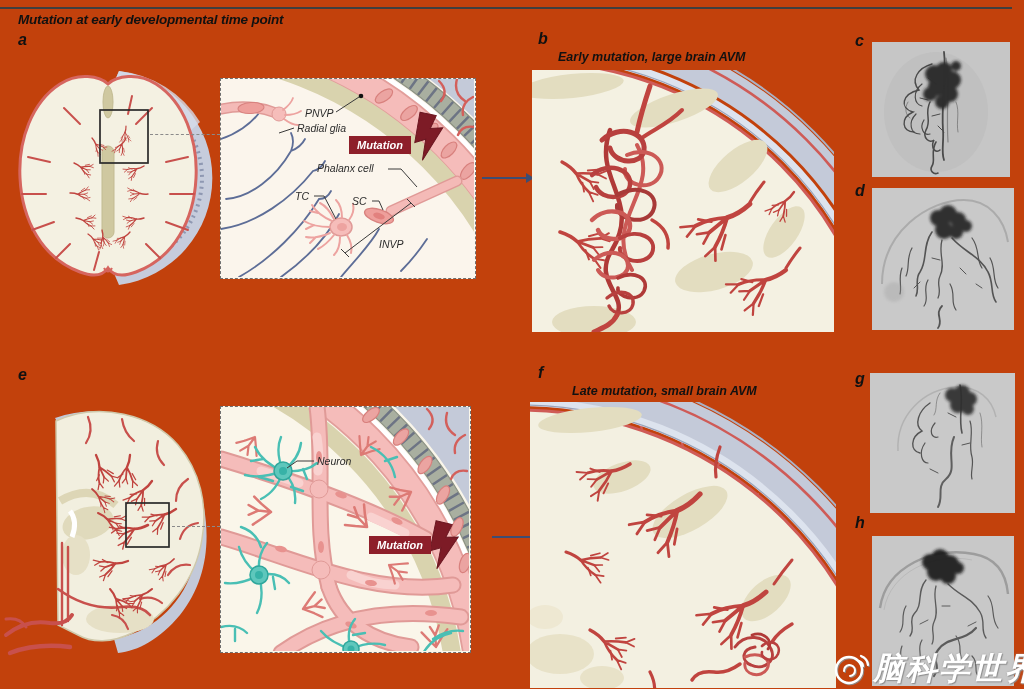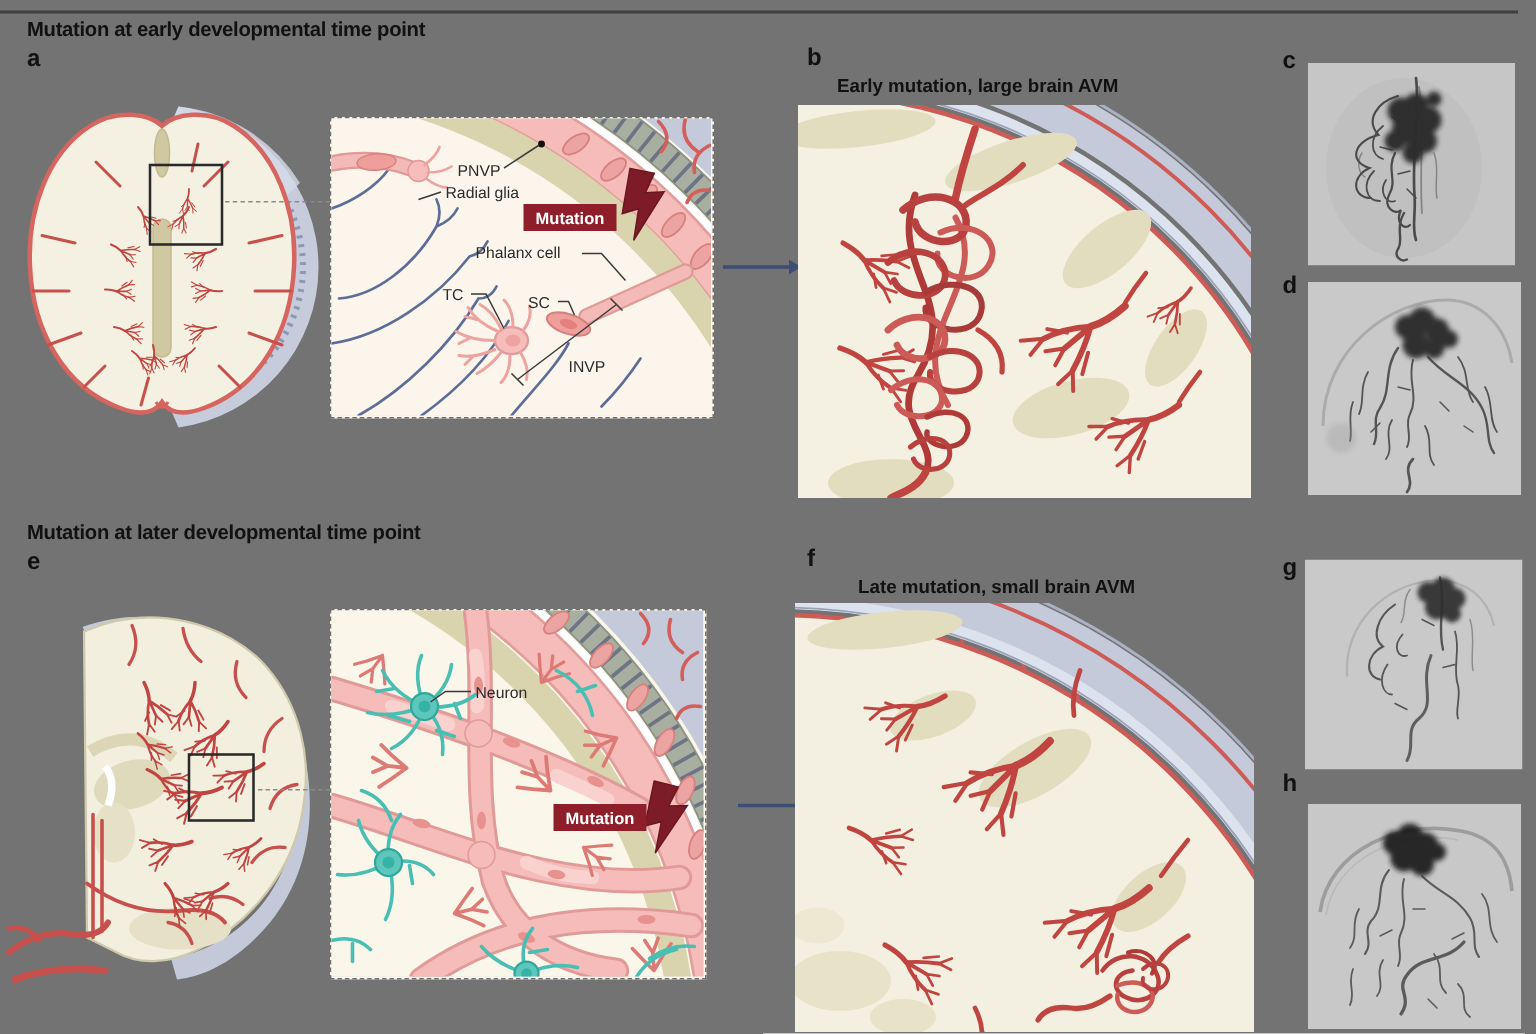--- a/index.html
+++ b/index.html
@@ -1,17 +1,17 @@
 <!DOCTYPE html>
 <html><head>
 <meta charset="utf-8">
 <style>
   html,body{margin:0;padding:0;background:#fff;}
-  #canvas{position:relative;width:1024px;height:689px;background:#737373;overflow:hidden;
-          font-family:"Liberation Sans","DejaVu Sans",sans-serif;}
+  #canvas{position:relative;width:1024px;height:689px;background:#c2410c;overflow:hidden;
+          font-family:"Liberation Sans","DejaVu Sans",sans-serif;font-style:italic;}
   .abs{position:absolute;}
   .rule{height:1.5px;background:#3f3f3f;}
   .sec-title{font-size:13.5px;font-weight:700;color:#111;letter-spacing:-0.2px;}
   .letter{font-size:16px;font-weight:700;color:#111;}
   .subtitle{font-size:12.5px;font-weight:700;color:#111;}
   .inset{border:1.6px dashed #6f6f6f;box-sizing:border-box;}
   .dashline{border-top:1.6px dashed #8a8a8a;height:0;}
   .lbl{font-size:10.5px;fill:#2b2b2b;font-family:"Liberation Sans","DejaVu Sans",sans-serif;}
   .banner-txt{font-size:11px;font-weight:700;fill:#ffffff;font-family:"Liberation Sans","DejaVu Sans",sans-serif;}
   .wm-text{font-size:31px;font-weight:700;color:#ffffff;letter-spacing:2px;
@@ -302,21 +302,20 @@
       <path stroke-width="1.3" d="M70,52 C66,66 74,76 68,88 C64,96 70,102 66,110"></path>
       <path stroke-width="1.2" d="M40,60 C34,70 38,80 34,88 M100,50 C108,60 104,72 110,80"></path>
       <path stroke-width="1.2" d="M56,92 C50,102 58,110 52,118 M78,96 C84,106 78,114 84,122"></path>
       <path stroke-width="1.2" d="M30,80 C26,90 30,98 28,106 M118,70 C124,80 120,92 126,100"></path>
       <path stroke-width="1.8" d="M70,118 C62,126 72,132 66,140"></path>
       <path stroke-width="1" d="M60,70 l8,2 M88,80 l6,6 M48,94 l-6,6 M104,96 l6,4"></path>
     </g>
     <circle cx="22" cy="104" r="10" fill="#9a9a9a" opacity="0.3" filter="url(#bd)"></circle>
   </svg>
 
-  <div class="abs sec-title" style="left:18px;top:347px;">Mutation at later developmental time point</div>
   <div class="abs letter" style="left:18px;top:366px;">e</div>
 
   <svg class="abs" style="left:0;top:393px;" width="220" height="272" viewBox="0 0 220 272">
     <defs>
       <g id="e-tree" fill="none" stroke="#c0443f" stroke-linecap="round">
         <path stroke-width="2.6" d="M0,0 Q-8,1 -14,-1"></path>
         <path stroke-width="2" d="M-14,-1 Q-22,-6 -30,-7 M-14,-1 Q-20,4 -28,8 M-14,-1 L-26,0"></path>
         <path stroke-width="1.4" d="M-30,-7 l-7,-4 M-30,-7 l-7,2 M-28,8 l-7,1 M-28,8 l-4,6 M-26,0 l-6,-3 M-26,0 l-6,3 M-22,-4 l-5,-5 M-20,6 l-6,5"></path>
       </g>
     </defs>
@@ -587,14 +586,30 @@
       <path stroke-width="1.4" d="M76,48 C88,60 100,62 108,76 C114,86 108,94 114,102"></path>
       <path stroke-width="1.3" d="M64,50 C60,64 68,74 62,86 C58,94 64,100 60,108"></path>
       <path stroke-width="1.2" d="M34,70 C28,80 34,88 28,96 M116,60 C124,70 118,82 126,92"></path>
       <path stroke-width="1.2" d="M50,104 C44,114 52,120 46,128 M84,100 C92,110 84,118 92,126"></path>
       <path stroke-width="2.2" d="M104,92 C92,106 76,100 66,114 C58,124 70,128 62,140"></path>
       <path stroke-width="1.2" d="M100,120 C108,128 100,136 108,142 M30,110 C26,120 32,126 28,134"></path>
       <path stroke-width="1" d="M70,70 l8,0 M56,84 l-8,4 M96,90 l8,-4 M80,130 l6,6"></path>
     </g>
   </svg>
 
+  <div class="abs" style="left:833px;top:644px;width:190px;height:44px;">
+    <svg class="abs" style="left:0;top:2px;" width="42" height="42" viewBox="0 0 42 42">
+      <defs>
+          <filter id="ws">
+            <feDropShadow dx="1" dy="1" stdDeviation="0.6" flood-color="#8a8a8a" flood-opacity="0.9"></feDropShadow>
+          </filter>
+        </defs>
+      <g filter="url(#ws)" fill="none" stroke="#ffffff" stroke-width="2.4" stroke-linecap="round">
+        <circle cx="16" cy="24" r="13"></circle>
+        <path d="M16,24 m-5,1 a5.5,5.5 0 1 1 6,5" stroke-width="2"></path>
+        <path d="M28,10 a11,11 0 0 1 7,9" stroke-width="2.2"></path>
+        <path d="M26,15 a6,6 0 0 1 4,5" stroke-width="2"></path>
+      </g>
+    </svg>
+    <div class="abs wm-text" style="left:40px;top:4px;white-space:nowrap;">脑科学世界</div>
+  </div>
 
 </div>
 
 </body></html>

